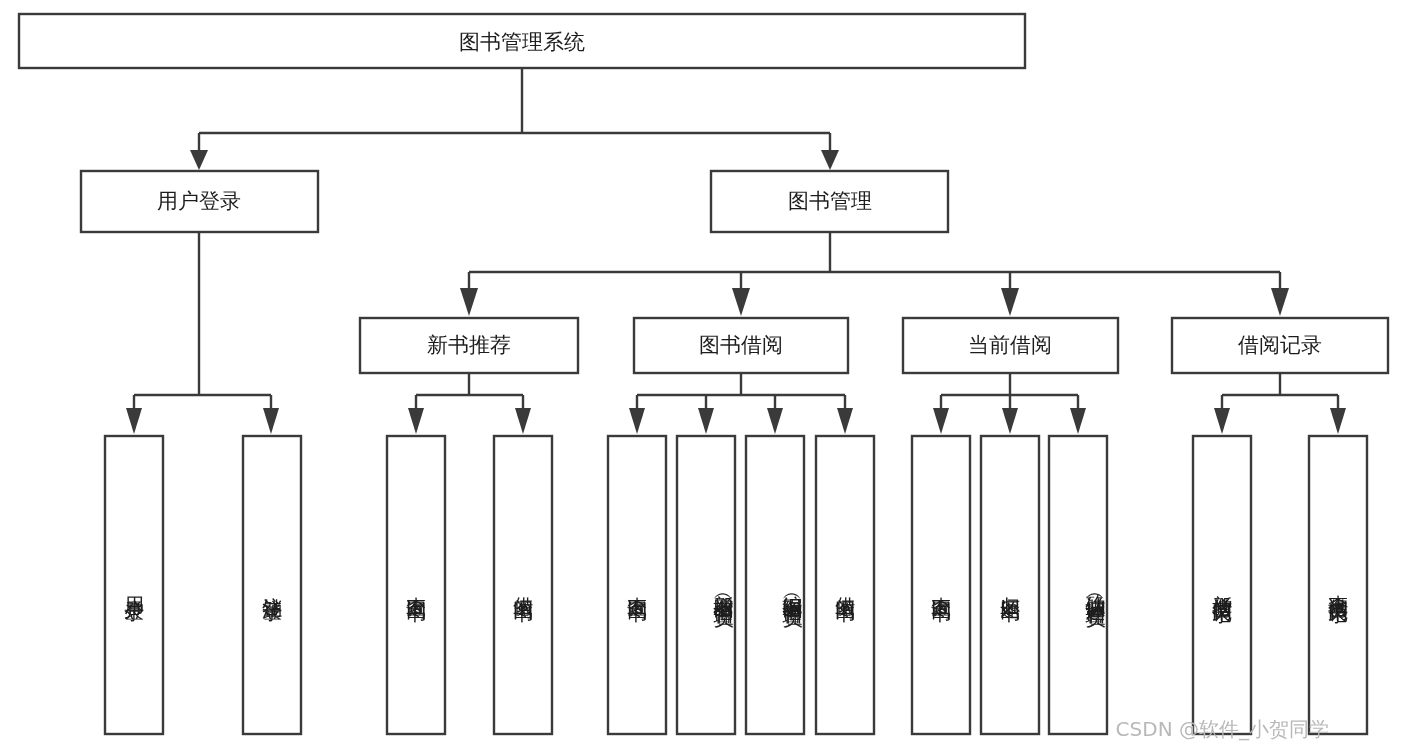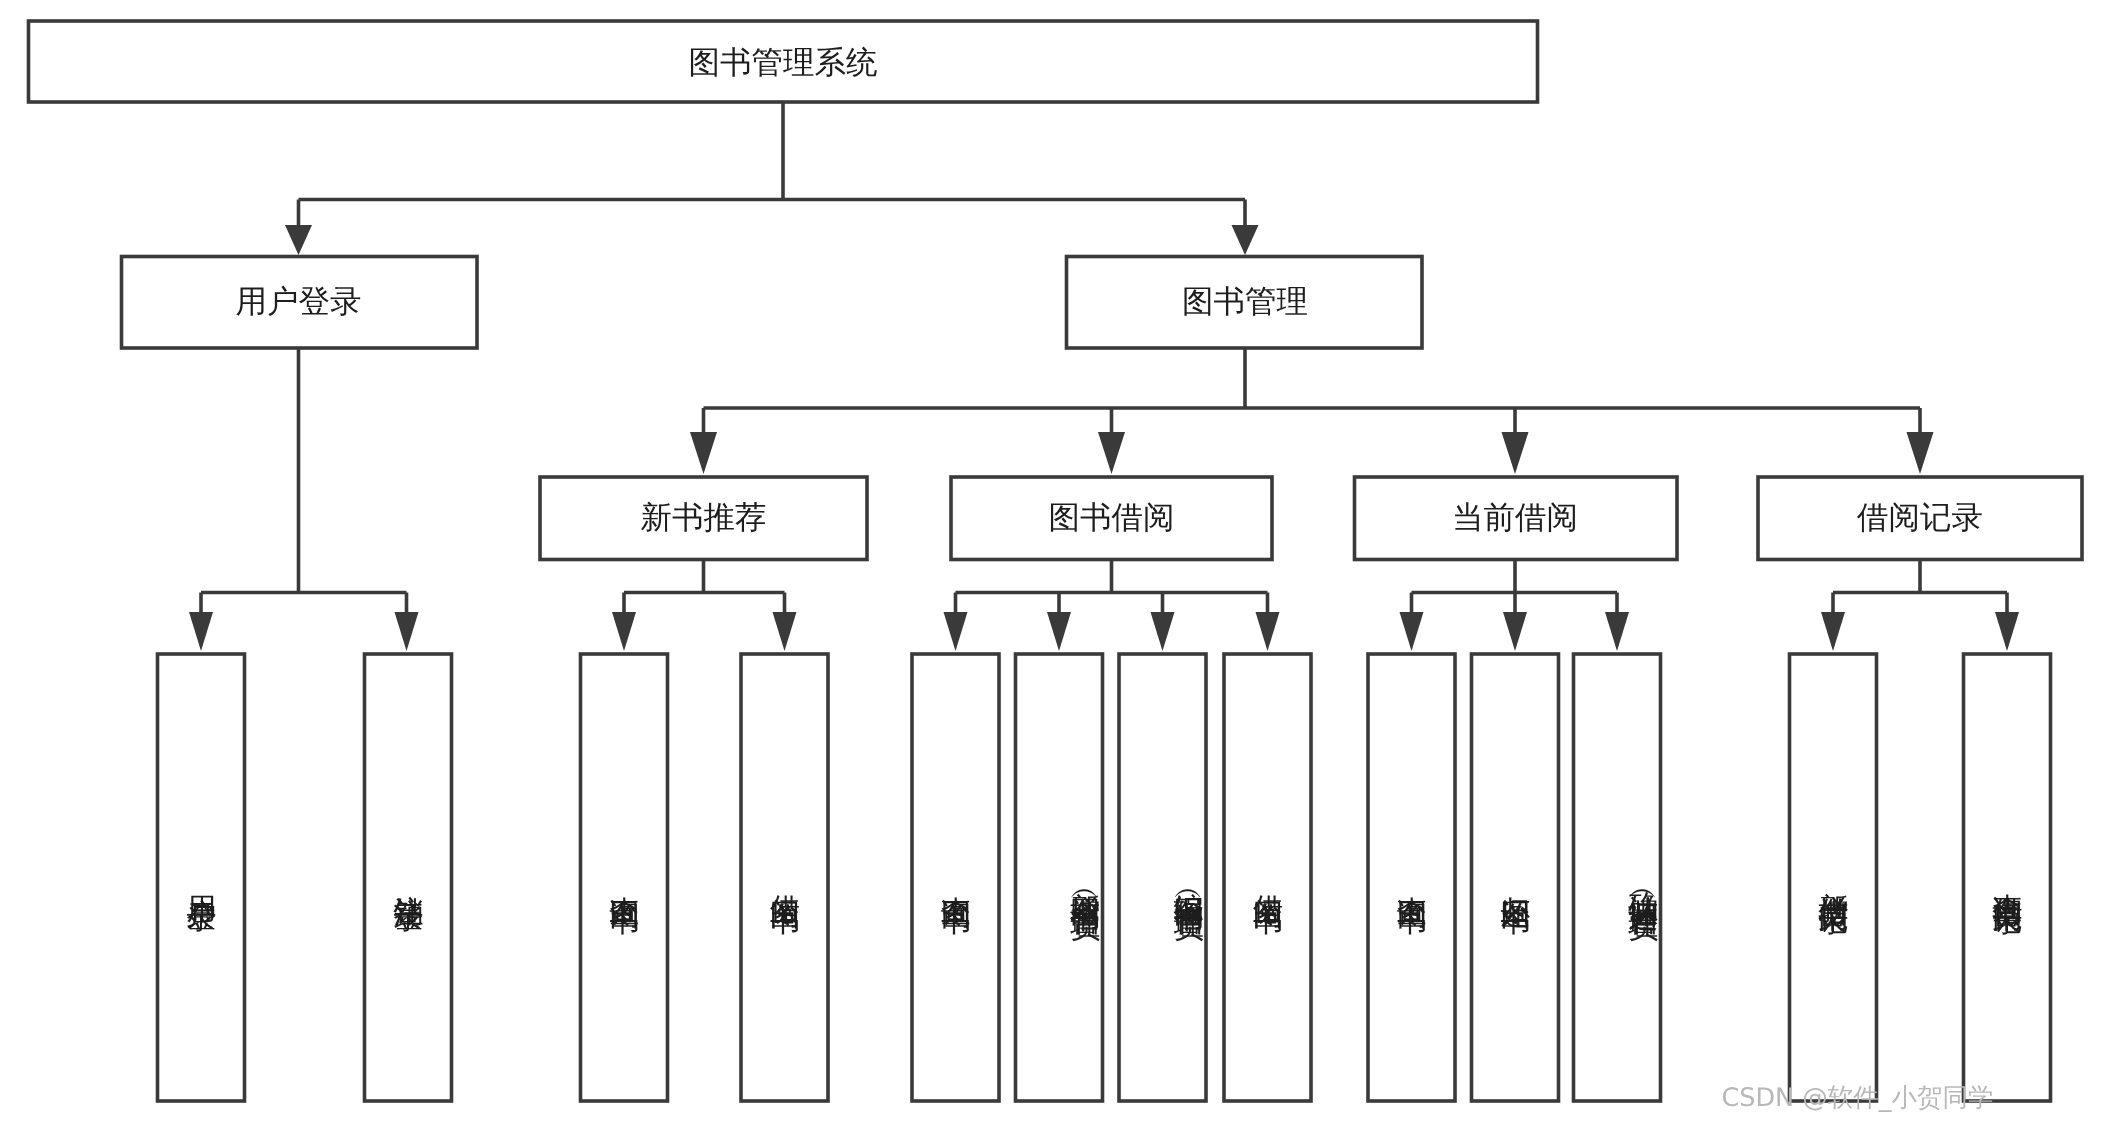--- a/index.html
+++ b/index.html
@@ -59,21 +59,21 @@
     letter-spacing: 2px;
     text-align: center;
     white-space: nowrap;
     pointer-events: none;
   }
   #watermark {
     position: absolute;
     right: 8px;
     bottom: 4px;
     font-family: "DejaVu Sans", "Liberation Sans", sans-serif;
-    font-size: 17px;
+    font-size: 20px;
     color: #b8b8b8;
     white-space: nowrap;
   }
 </style>
 </head>
 <body>
 
 <div id="diagram-root">
 
   <svg id="flow-svg" viewBox="0 0 1405 747">

